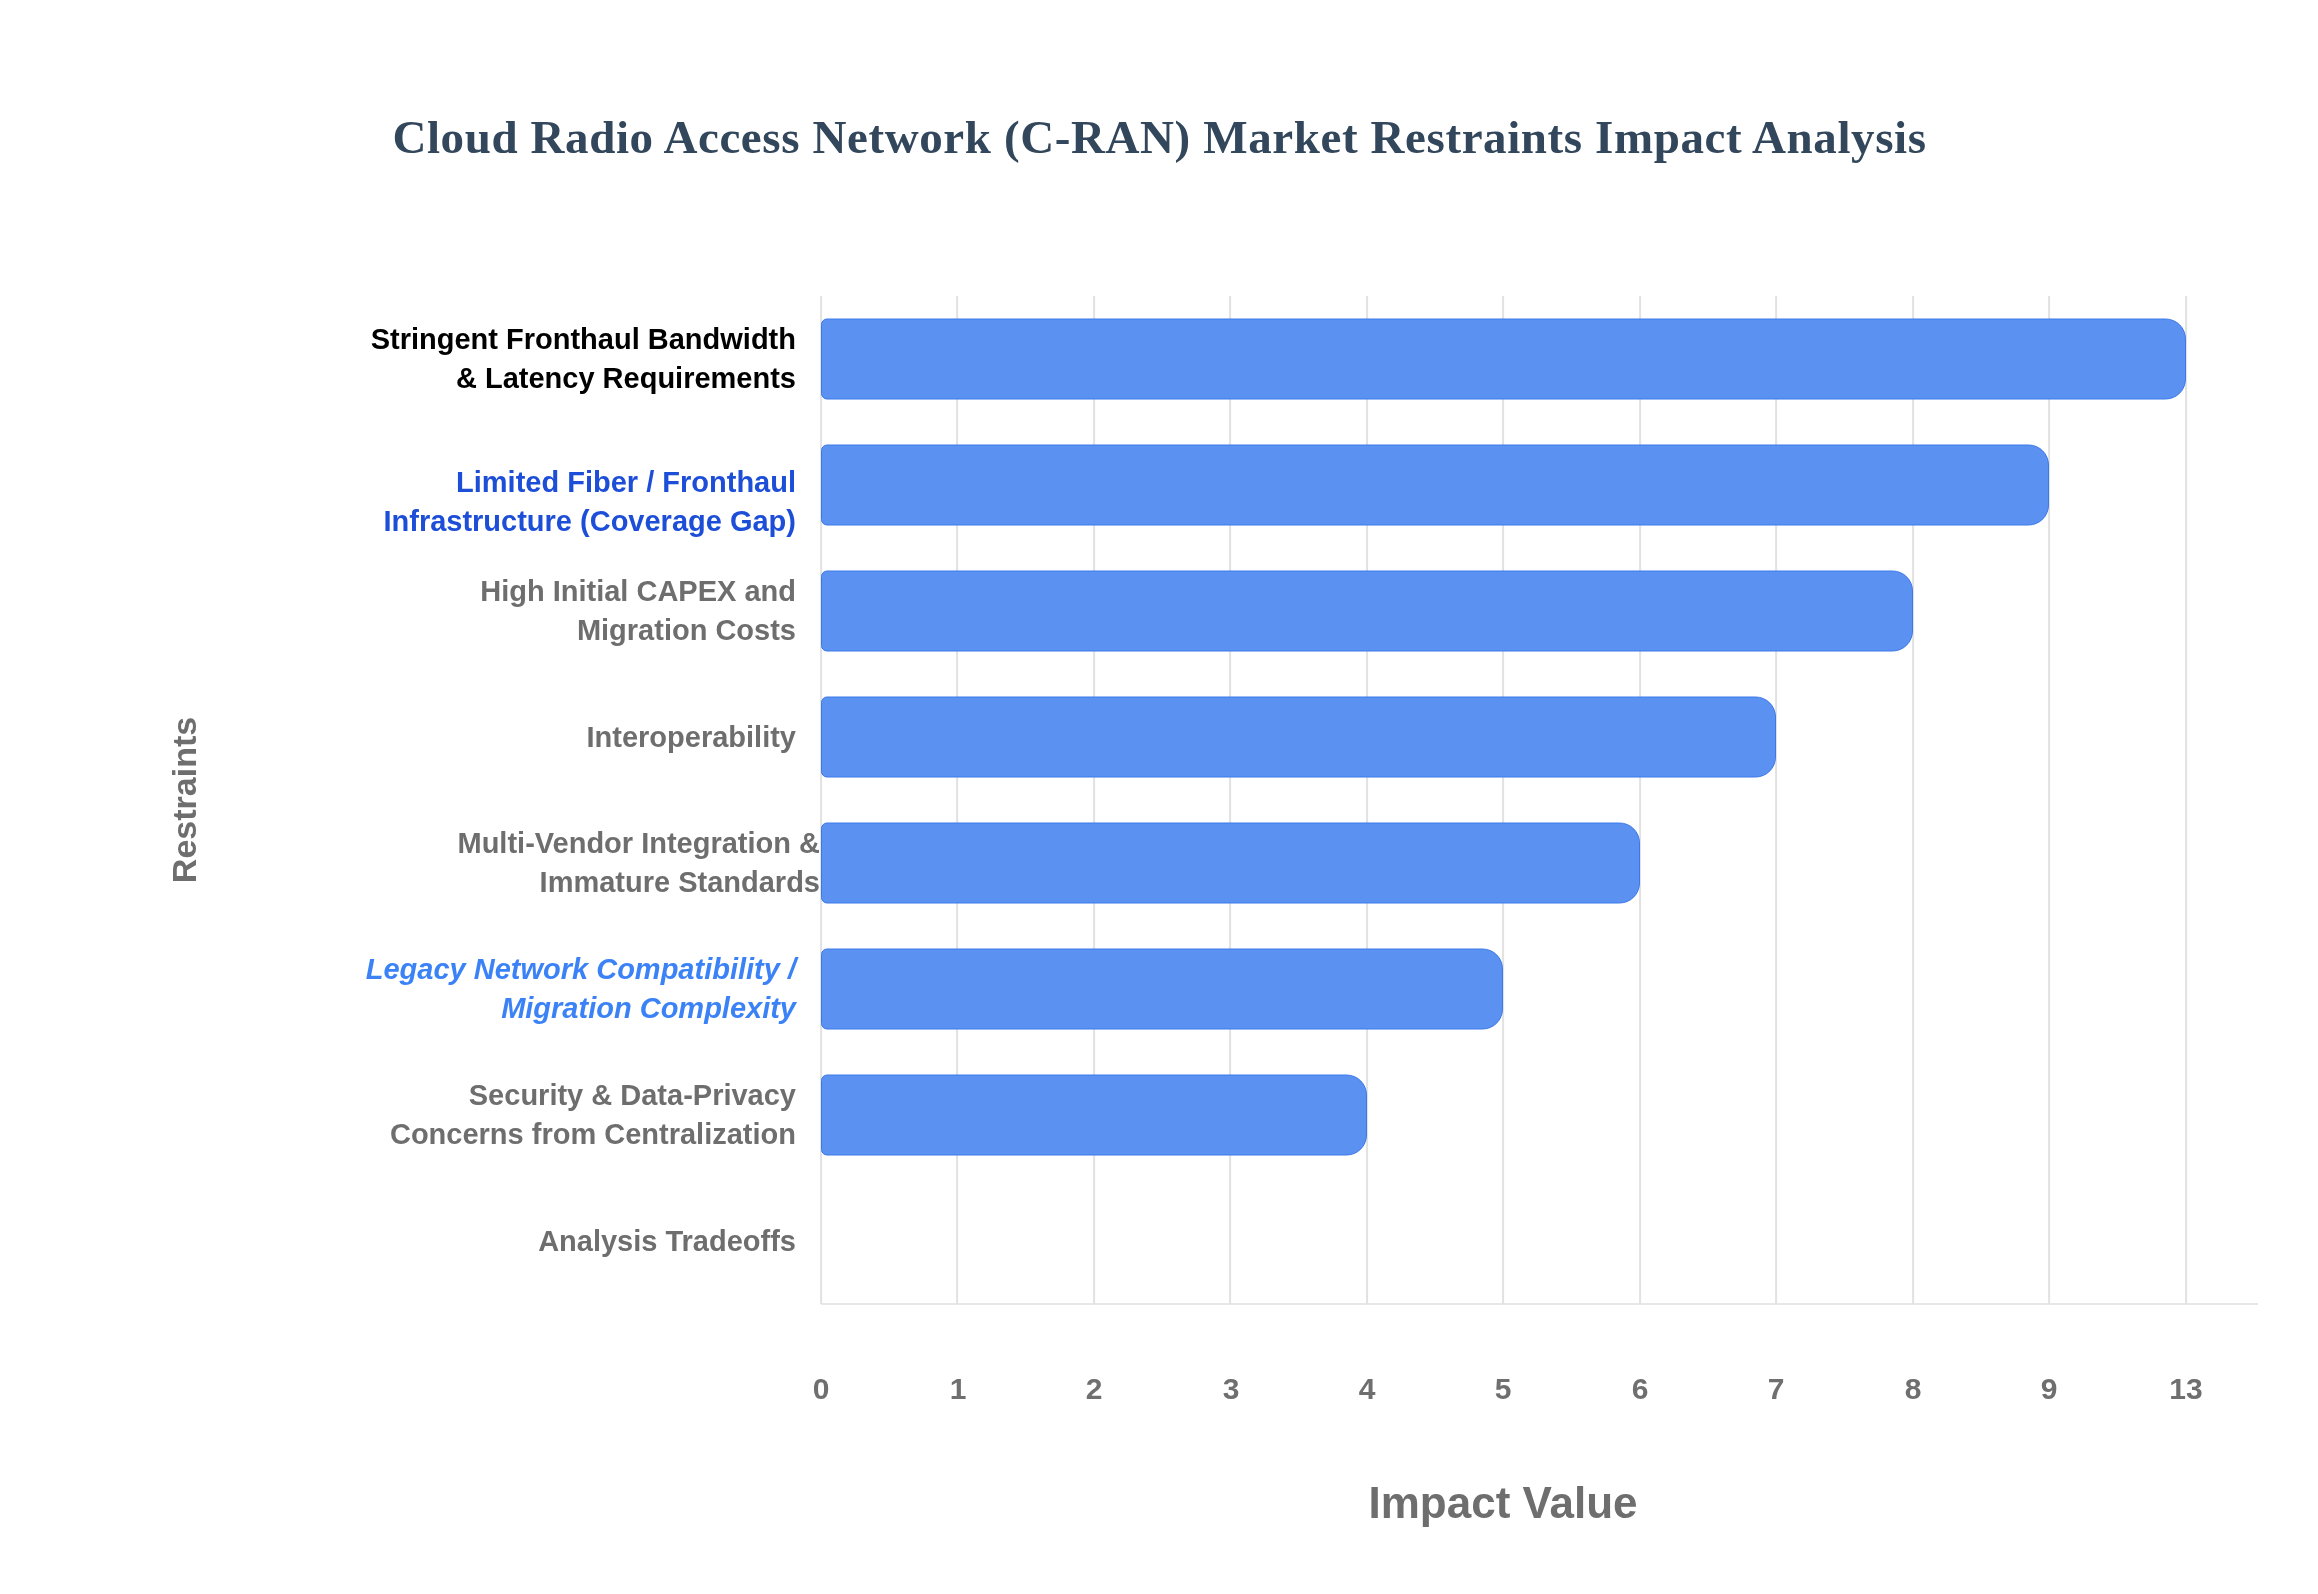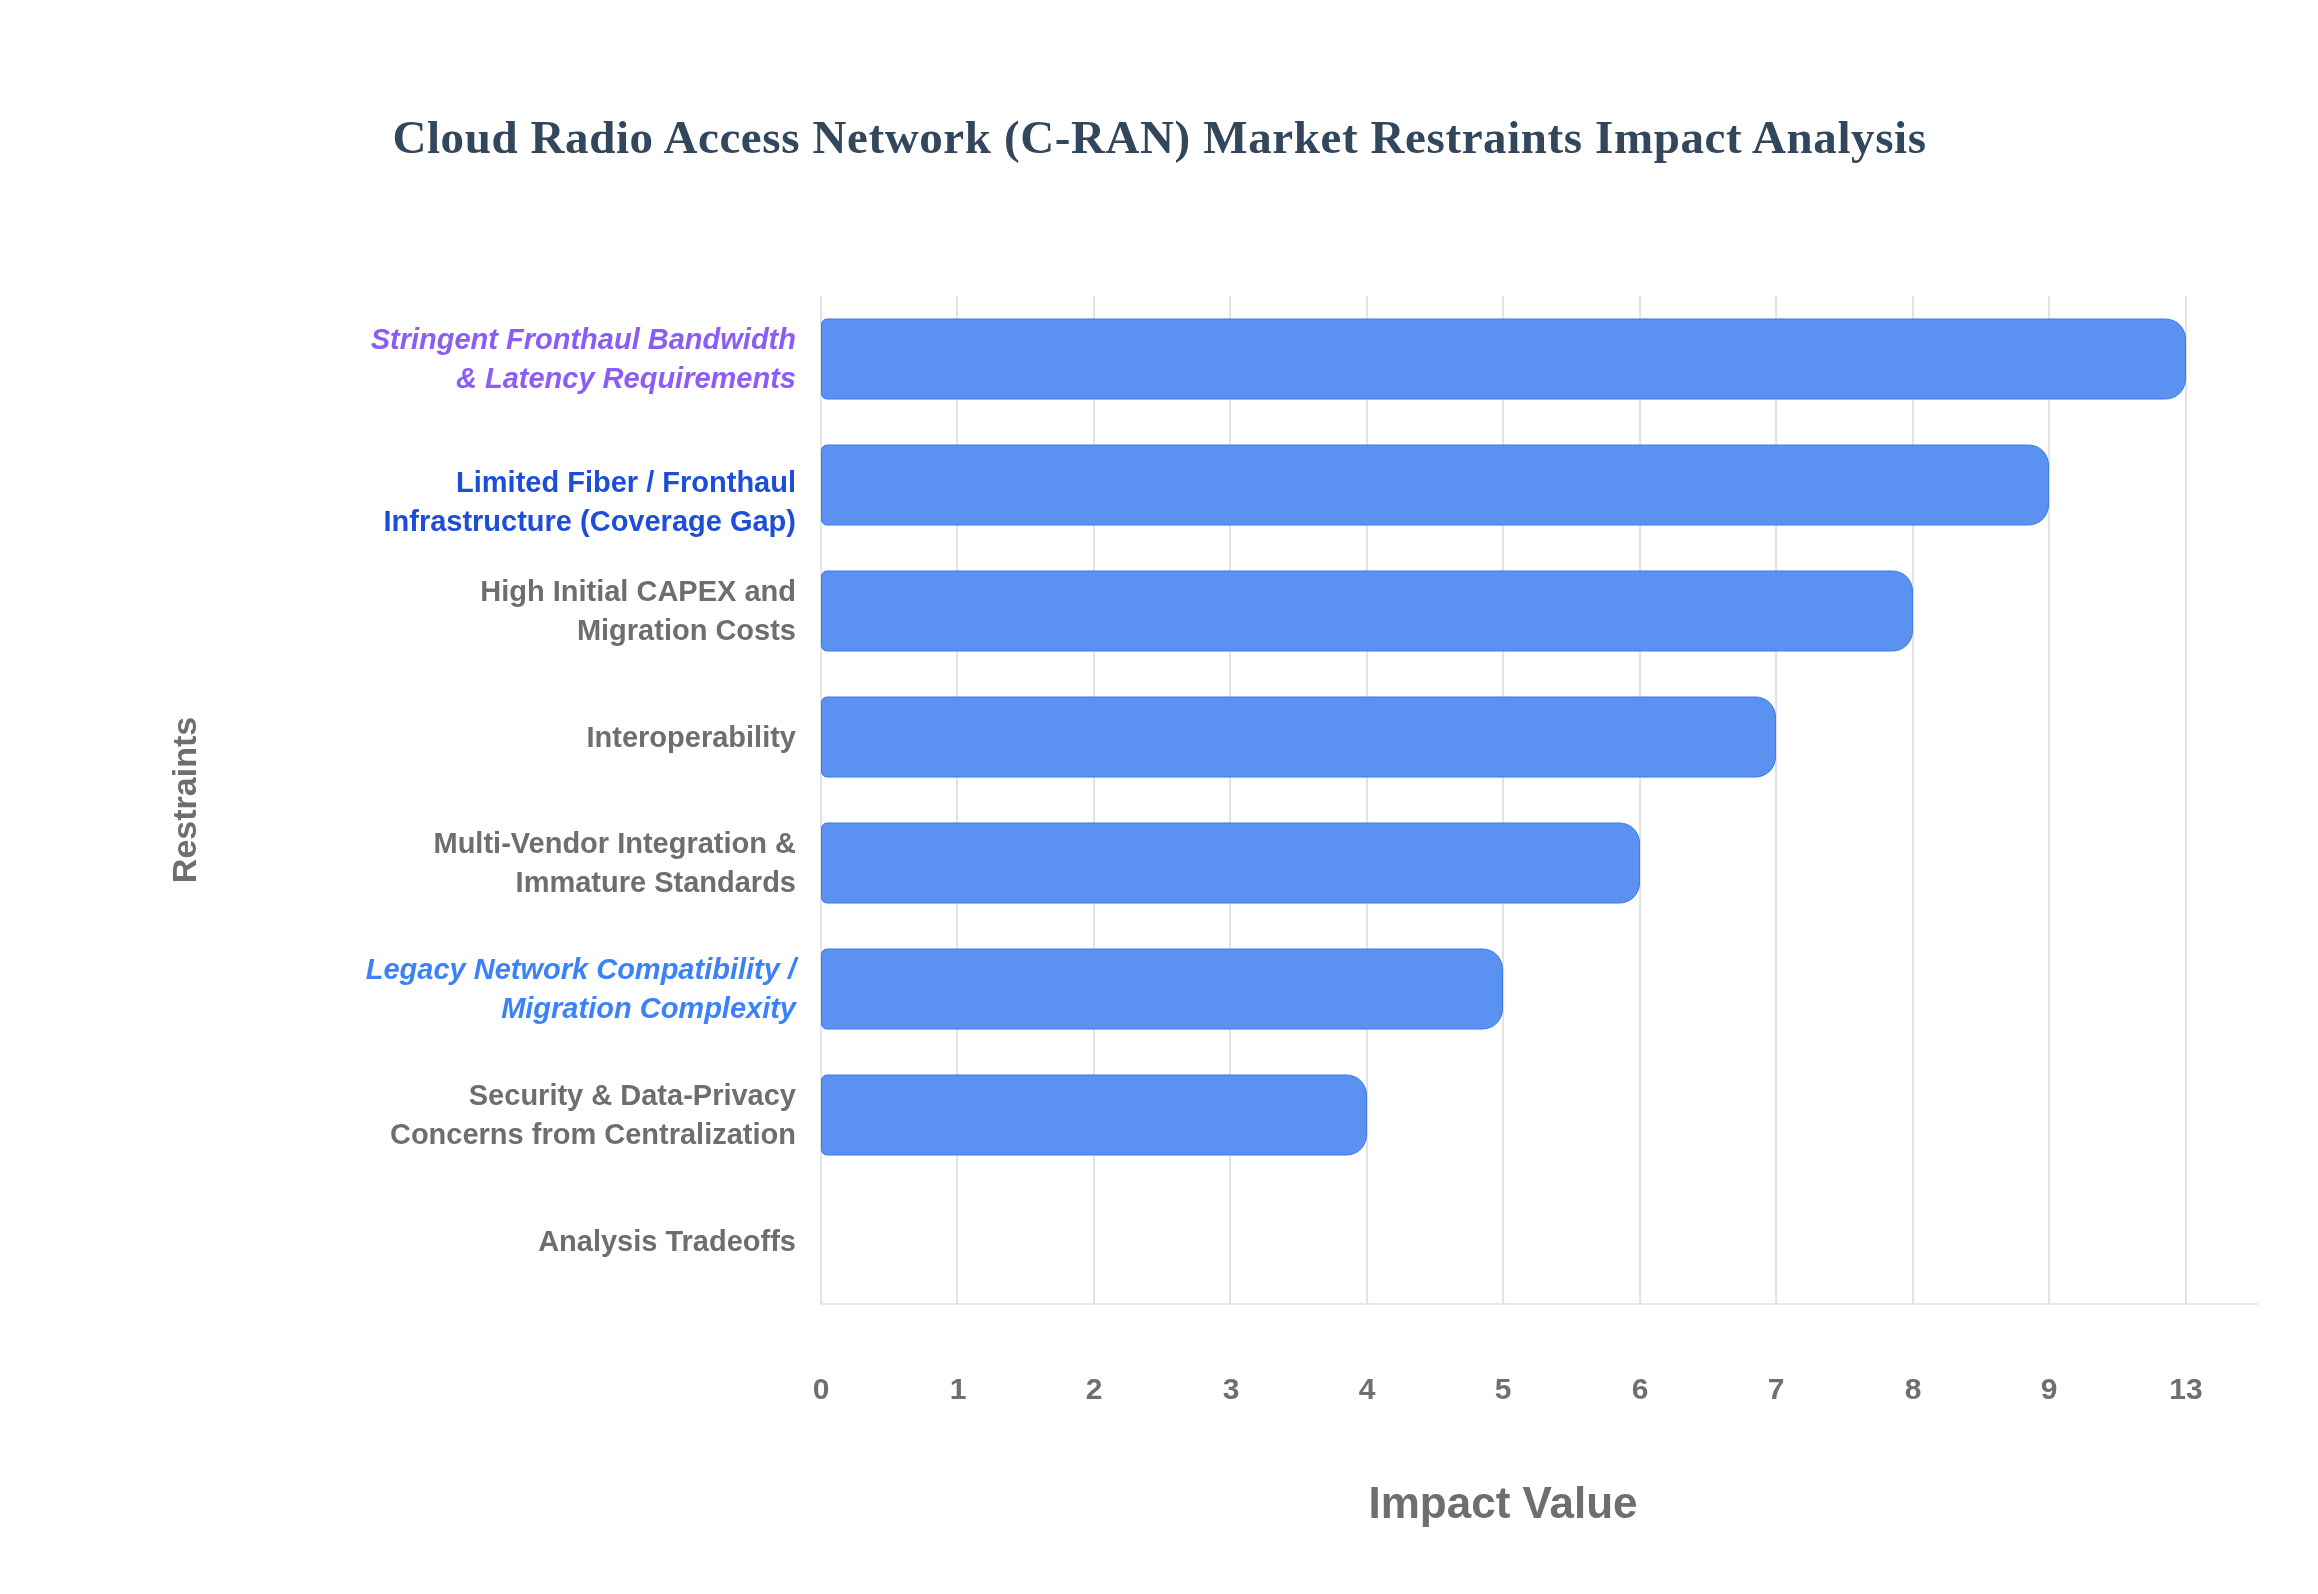--- a/index.html
+++ b/index.html
@@ -121,28 +121,28 @@
       </div>
       <div class="bar-row" style="top: 630px; height: 126px;">
         <div class="bar" style="width: 682px; background: rgb(91, 146, 242); border: 1.8px solid rgb(60, 120, 234);"></div>
       </div>
       <div class="bar-row" style="top: 756px; height: 126px;">
         <div class="bar" style="width: 546px; background: rgb(91, 146, 242); border: 1.8px solid rgb(60, 120, 234);"></div>
       </div>
       <div class="bar-row" style="top: 882px; height: 126px;"></div>
     </div>
   <div id="cat-labels">
-      <div class="cat-label" style="top: 296px; height: 126px; color: #8b5cf6; font-style: italic;">Stringent Fronthaul Bandwidth
+      <div class="cat-label" style="top: 296px; height: 126px; color: #000000;">Stringent Fronthaul Bandwidth
 &amp; Latency Requirements</div>
       <div class="cat-label" style="top: 439px; height: 126px; color: #1d4ed8;">Limited Fiber / Fronthaul
 Infrastructure (Coverage Gap)</div>
       <div class="cat-label" style="top: 548px; height: 126px; color: rgb(110, 110, 110);">High Initial CAPEX and
 Migration Costs</div>
       <div class="cat-label" style="top: 674px; height: 126px; color: rgb(110, 110, 110);">Interoperability</div>
-      <div class="cat-label" style="top: 800px; height: 126px; color: rgb(110, 110, 110);">Multi-Vendor Integration &amp;
+      <div class="cat-label" style="top: 800px; height: 126px; color: rgb(110, 110, 110); padding-left: 24px;">Multi-Vendor Integration &amp;
 Immature Standards</div>
       <div class="cat-label" style="top: 926px; height: 126px; color: #3b82f6; font-style: italic;">Legacy Network Compatibility /
 Migration Complexity</div>
       <div class="cat-label" style="top: 1052px; height: 126px; color: rgb(110, 110, 110);">Security &amp; Data-Privacy
 Concerns from Centralization</div>
       <div class="cat-label" style="top: 1178px; height: 126px; color: rgb(110, 110, 110);">Analysis Tradeoffs</div>
     </div>
   <div id="xticks">
       <div class="xtick" style="left: 821px; color: rgb(111, 111, 111);">0</div>
       <div class="xtick" style="left: 958px; color: rgb(111, 111, 111);">1</div>

